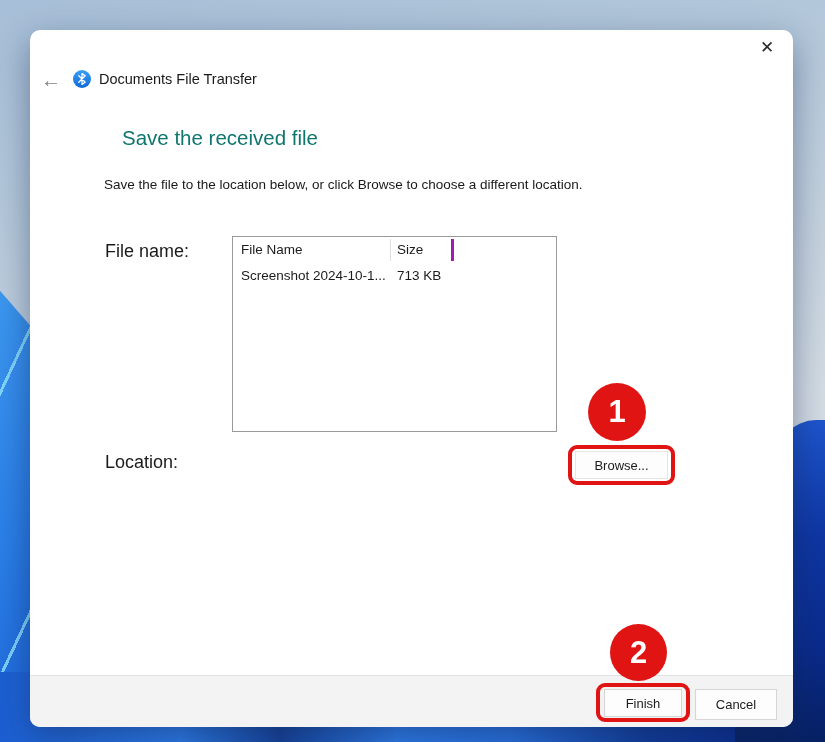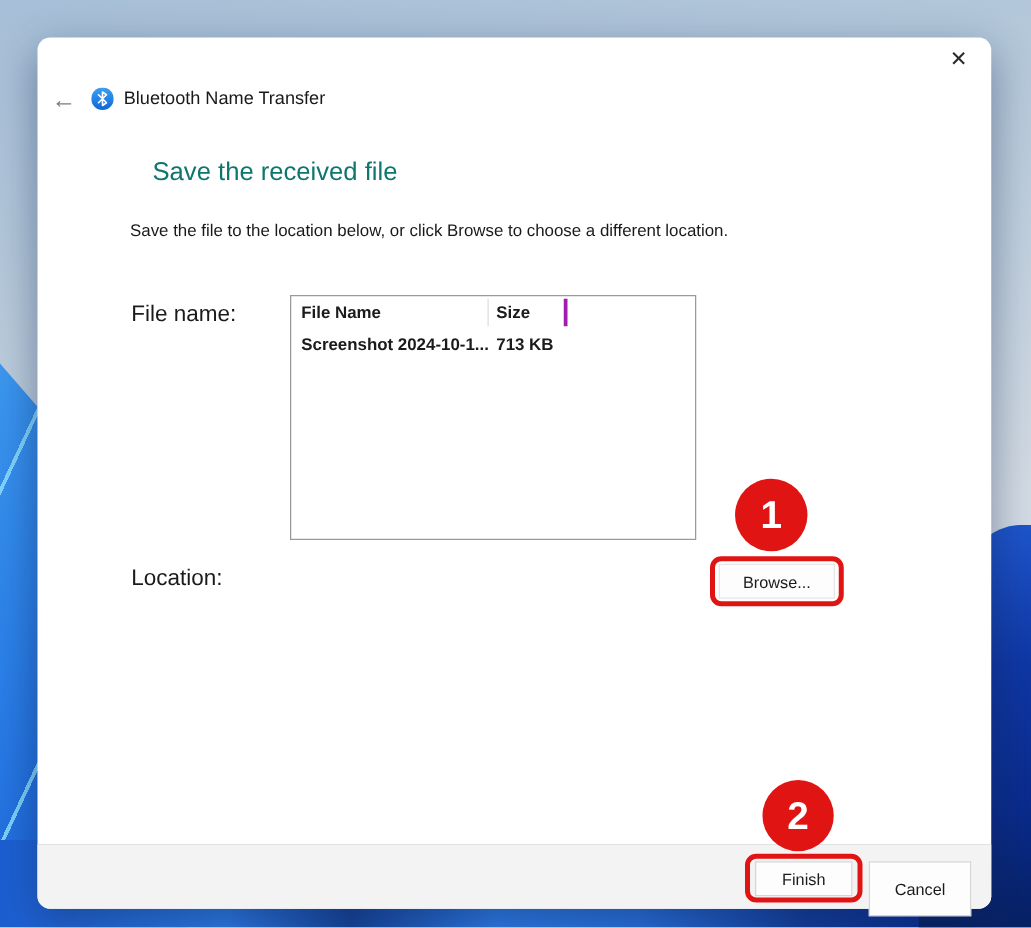--- a/index.html
+++ b/index.html
@@ -30,38 +30,38 @@
     display:flex; align-items:center; justify-content:center; font-size:20px; color:#7d7d7d;
     background:transparent; border:none; cursor:pointer; }
   .bt-icon { position:absolute; left:43px; top:40px; width:18px; height:18px; }
   .win-title { position:absolute; left:69px; top:41px; font-size:14.5px; color:#191919; }
 
   .heading { position:absolute; left:44px; top:96px; font-size:20.5px; color:#0f766e;margin-left:48px; }
   .description { position:absolute; left:74px; top:147px; font-size:13.5px; color:#191919; }
 
   .filename-label { position:absolute; left:75px; top:211px; font-size:18px; }
   .file-list { position:absolute; left:202px; top:206px; width:325px; height:196px;
-    border:1px solid #9a9a9a; background:#fff; font-size:13.5px;font-weight:bold; }
+    border:1px solid #9a9a9a; background:#fff; font-size:13.5px; }
   .fl-header { display:flex; height:26px; align-items:center; }
   .fl-h-name { width:158px; padding-left:8px; border-right:1px solid #dedede; height:22px; line-height:22px; }
   .fl-h-size { width:63px; padding-left:6px; border-right:3px solid #a21caf; height:22px; line-height:22px; }
   .fl-row { display:flex; height:24px; align-items:center; }
   .fl-c-name { width:158px; padding-left:8px; white-space:nowrap; overflow:hidden; }
   .fl-c-size { width:80px; padding-left:6px; }
 
   .location-label { position:absolute; left:75px; top:422px; font-size:18px; }
   .location-input { position:absolute; left:202px; top:417px; width:325px; height:33px;
     border:1px solid #cdcdcd; background:#fff; font-family:"Liberation Sans",sans-serif;
     font-size:13.5px; color:#1b1b1b; padding:0 6px; }
 
   .btn { background:#fdfdfd; border:1px solid #d5d5d5; border-radius:0;
     font-family:"Liberation Sans",sans-serif; font-size:13px; color:#1b1b1b; cursor:pointer; }
   .browse-btn { position:absolute; left:545px; top:421px; width:93px; height:28px; border-color:#e6e6e6; }
   .finish-btn { position:absolute; left:574px; top:659px; width:78px; height:28px; }
-  .cancel-btn { position:absolute; left:665px; top:659px; width:82px; height:44px; }
+  .cancel-btn { position:absolute; left:665px; top:659px; width:82px; height:31px; }
 
   .footer { position:absolute; left:0; top:645px; width:763px; height:52px;
     background:#f3f3f3; border-top:1px solid #e2e2e2; border-radius:0 0 10px 10px; }
 
   
   .ann-rect { position:absolute; border:4px solid #e11414; border-radius:9px; pointer-events:none; }
   .rect-1 { left:538px; top:415px; width:107px; height:40px; }
   .rect-2 { left:566px; top:653px; width:94px; height:39px; }
   .ann-circle { position:absolute; width:58px; height:58px; border-radius:50%; background:#e11414;
     color:#fff; font-size:31px; font-weight:bold; display:flex; align-items:center; justify-content:center;
@@ -90,21 +90,21 @@
         <linearGradient id="btg" x1="0" y1="0" x2="0" y2="1">
           <stop offset="0" stop-color="#3ba0f4"></stop>
             <stop offset="1" stop-color="#0d68d8"></stop>
         </linearGradient>
       </defs>
       <circle cx="9" cy="9" r="9" fill="url(#btg)"></circle>
       <path d="M5.8 5.8 L12.2 12.2 L9 14.4 L9 3.6 L12.2 5.8 L5.8 12.2" fill="none" stroke="#ffffff" stroke-width="1.3" stroke-linejoin="round" stroke-linecap="round"></path>
     </svg>
   </span>
 
-  <span class="win-title">Bluetooth Name Transfer</span>
+  <span class="win-title">Documents File Transfer</span>
 
   <div class="heading">Save the received file</div>
 
   <div class="description">Save the file to the location below, or click Browse to choose a different location.</div>
 
   <div class="filename-label">File name:</div>
 
   <div class="file-list">
     <div class="fl-header">
       <div class="fl-h-name">File Name</div>

